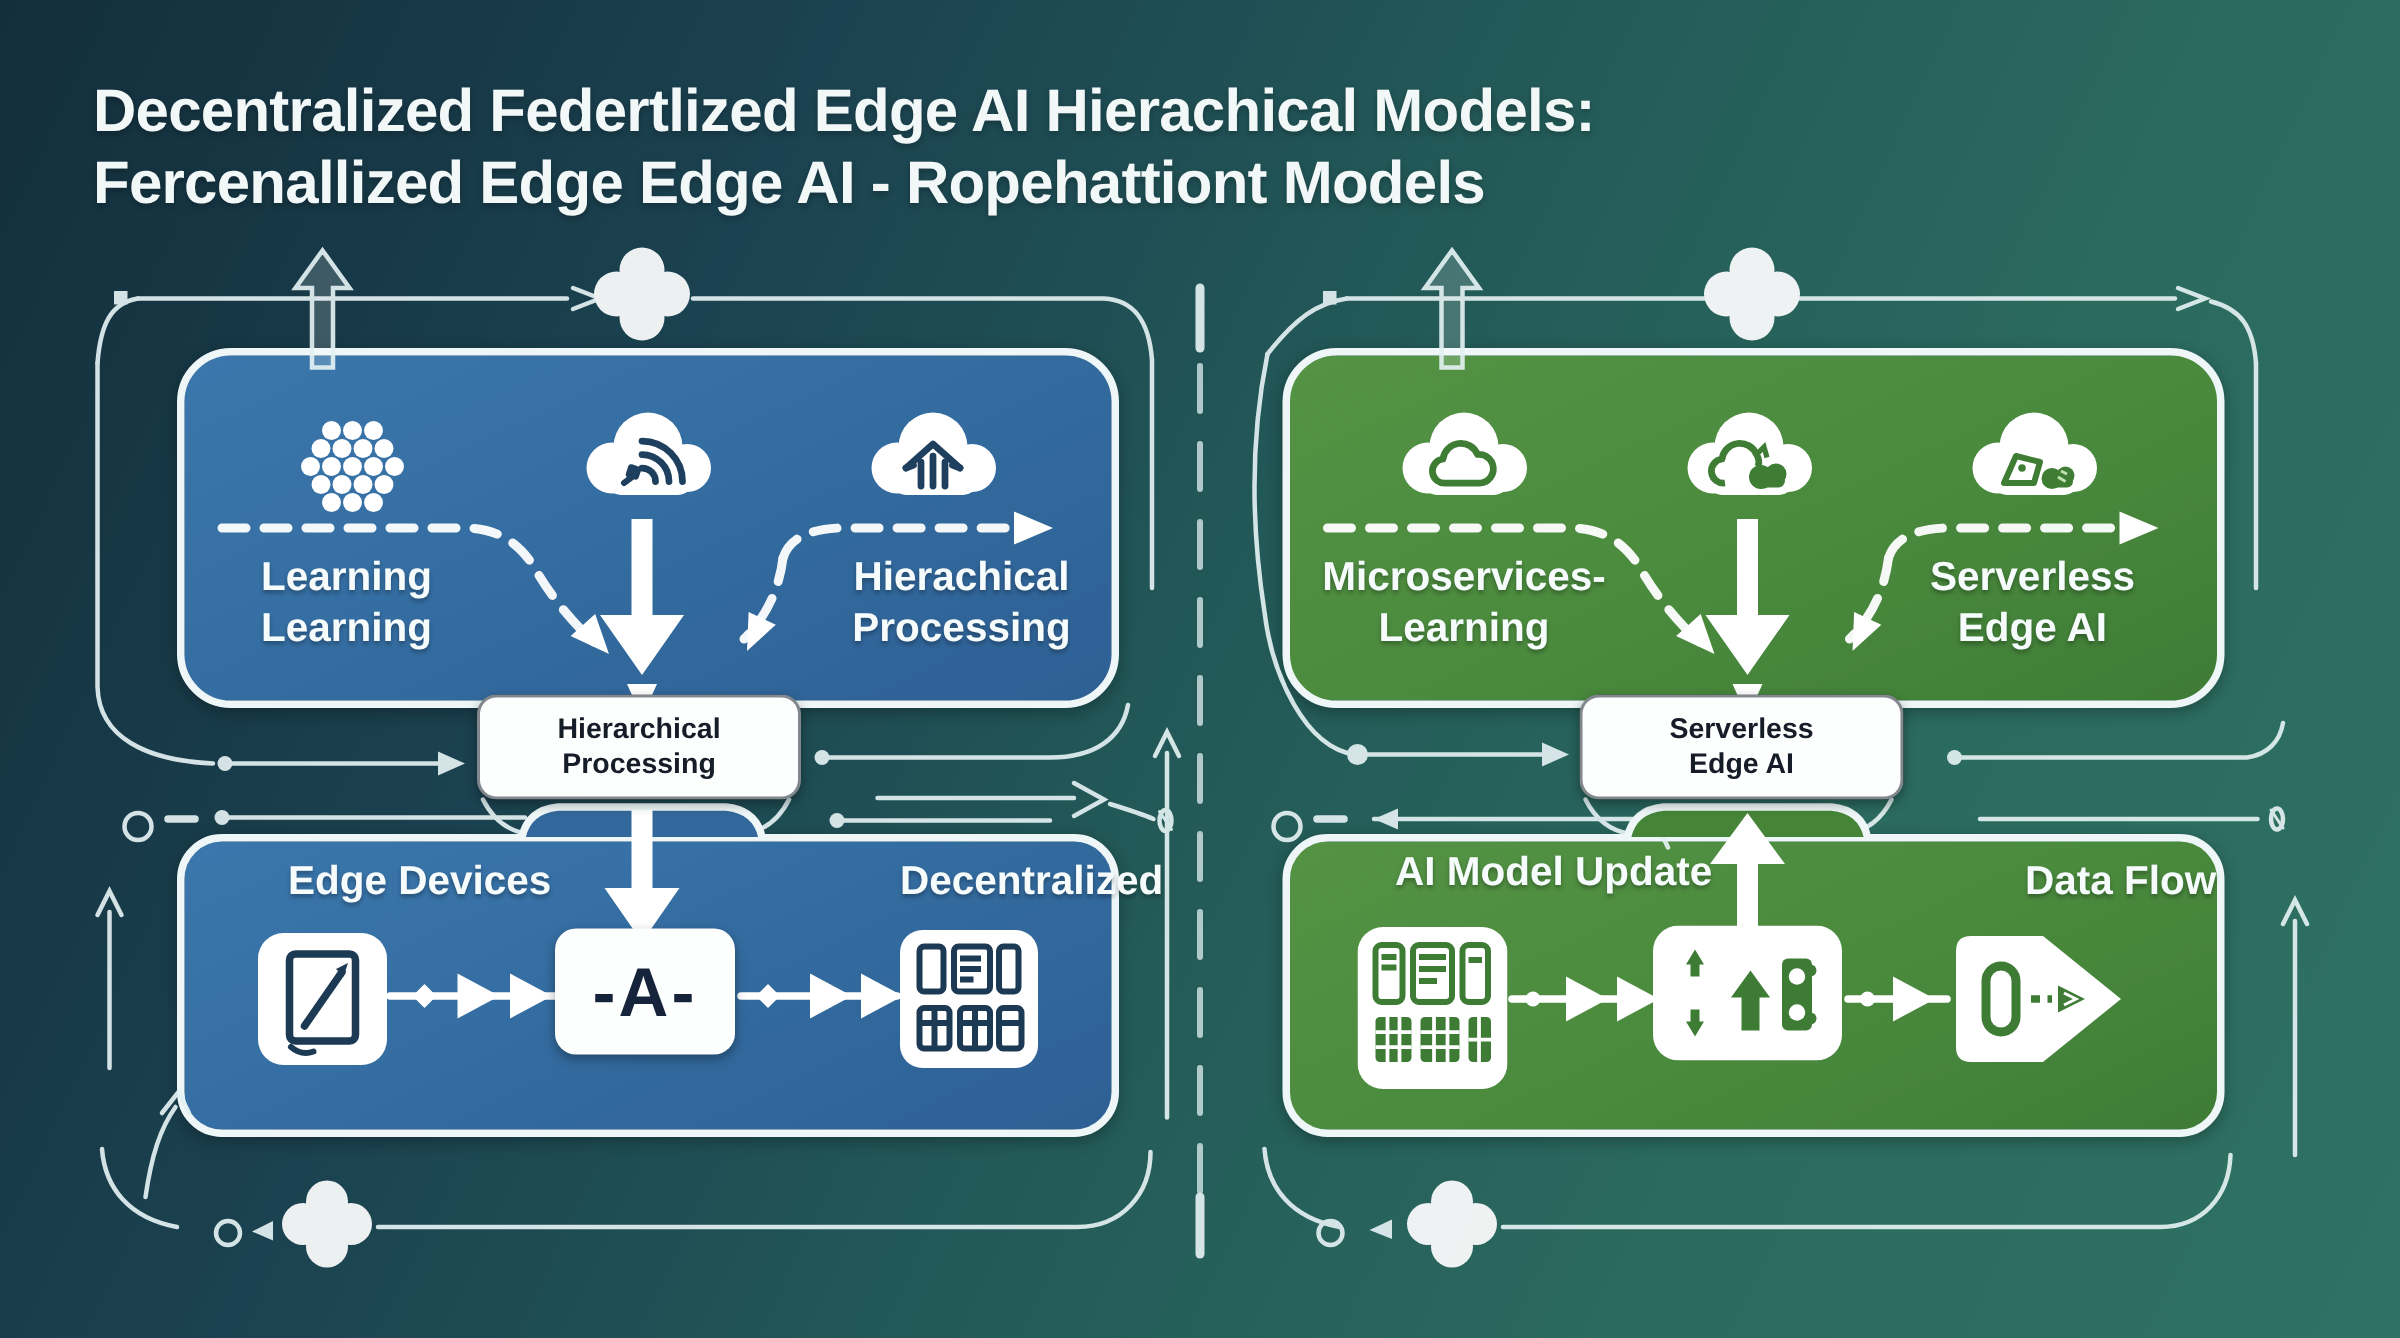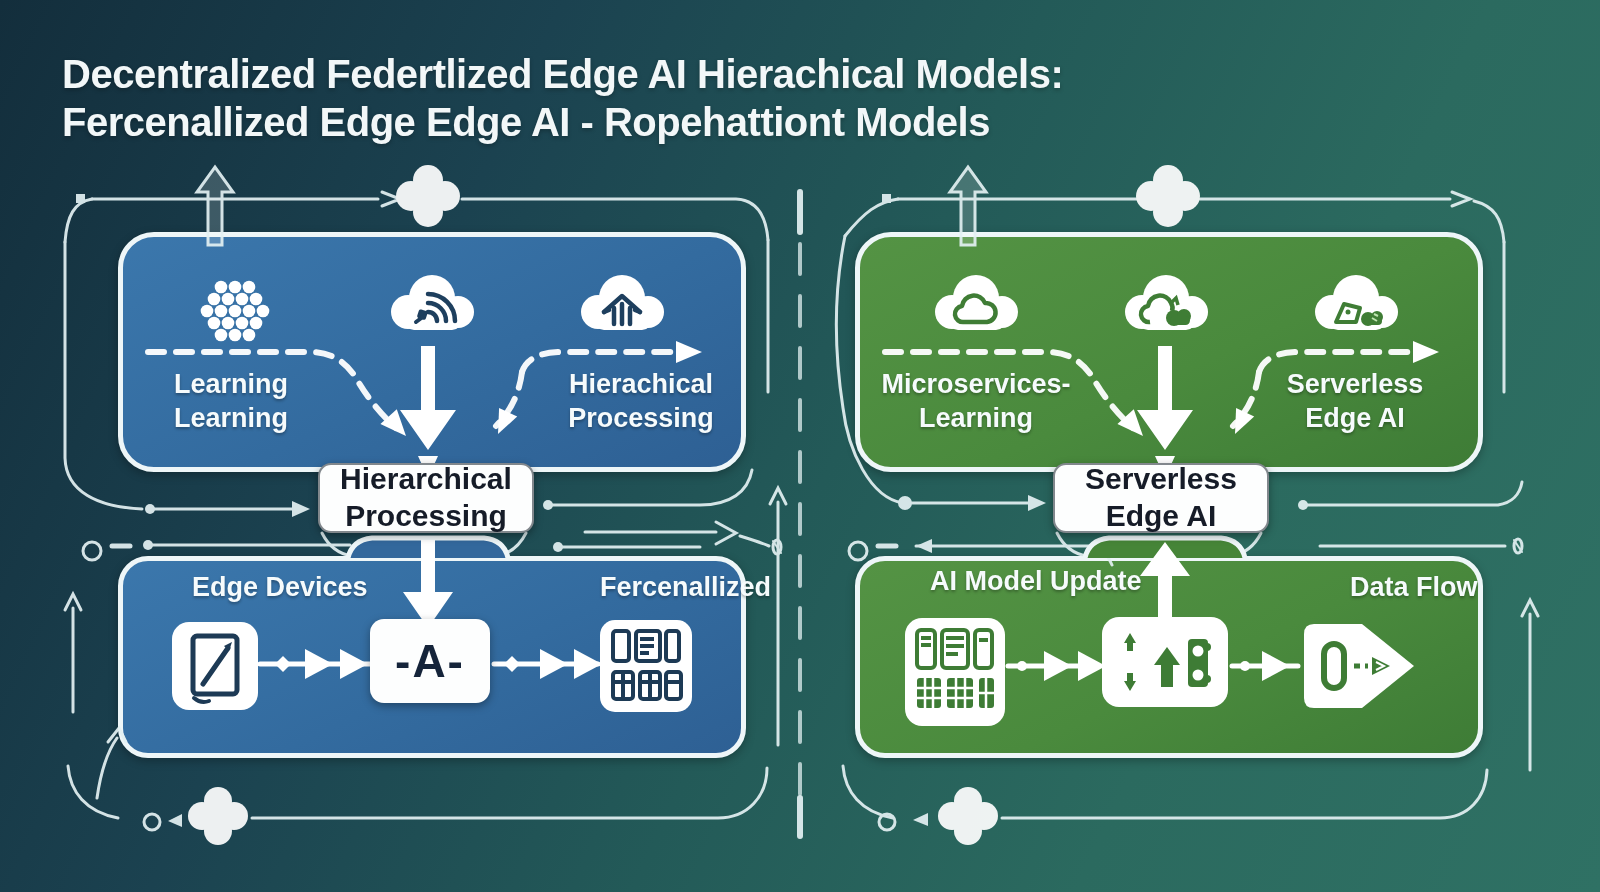--- a/index.html
+++ b/index.html
@@ -20,21 +20,21 @@
   .panel.blue{background:linear-gradient(155deg,#3b77ac 0%,#336b9f 55%,#2e6094 100%);}
   .panel.green{background:linear-gradient(155deg,#549344 0%,#4a8a3d 55%,#3e7c36 100%);}
   .lt{left:118px;top:232px;width:618px;height:230px;border-radius:36px;}
   .lb{left:118px;top:556px;width:618px;height:192px;border-radius:30px;}
   .rt{left:855px;top:232px;width:618px;height:230px;border-radius:36px;}
   .rb{left:855px;top:556px;width:618px;height:192px;border-radius:30px;}
   
   .plabel{color:#f6fbfc;font-weight:bold;font-size:27px;line-height:1.25;text-align:center;text-shadow:0 2px 3px rgba(0,0,0,.3);}
   .blabel{color:#f6fbfc;font-weight:bold;font-size:27px;text-shadow:0 2px 3px rgba(0,0,0,.3);white-space:nowrap;margin-left:40px;}
   
-  .wbox{background:#fdfefe;border:2px solid rgba(28,36,46,.55);border-radius:13px;color:#161c28;font-weight:bold;font-size:30px;line-height:1.22;text-align:center;display:flex;flex-direction:column;justify-content:center;box-shadow:0 3px 8px rgba(0,0,0,.35);}
+  .wbox{background:#fdfefe;border:2px solid rgba(28,36,46,.55);border-radius:13px;color:#161c28;font-weight:bold;font-size:19px;line-height:1.22;text-align:center;display:flex;flex-direction:column;justify-content:center;box-shadow:0 3px 8px rgba(0,0,0,.35);}
   .lwbox{left:318px;top:463px;width:212px;height:66px;}
   .rwbox{left:1053px;top:463px;width:212px;height:66px;}
   .gateway{left:370px;top:619px;width:120px;height:84px;background:#fdfefe;border-radius:14px;display:flex;align-items:center;justify-content:center;color:#15243a;font-size:46px;font-weight:bold;letter-spacing:2px;box-shadow:0 3px 8px rgba(0,0,0,.35);}
   svg{display:block;}
 </style>
 </head>
 <body>
 
 <div id="canvas">
 
@@ -376,21 +376,21 @@
   <div class="abs wbox lwbox">
     <div>Hierarchical</div>
       <div>Processing</div>
   </div>
   <div class="abs wbox rwbox">
     <div>Serverless</div>
       <div>Edge AI</div>
   </div>
 
   <div class="abs blabel" style="left:152px;top:572px;">Edge Devices</div>
-  <div class="abs blabel" style="left:560px;top:572px;width:158px;text-align:right;">Fercenallized</div>
+  <div class="abs blabel" style="left:560px;top:572px;width:158px;text-align:right;">Decentralized</div>
   <div class="abs blabel" style="left:890px;top:566px;">AI Model Update</div>
   <div class="abs blabel" style="left:1310px;top:572px;width:125px;text-align:left;">Data Flow</div>
 
   <div class="abs" style="left:172px;top:622px;">
     <svg width="86" height="88" viewBox="0 0 86 88">
       <rect x="0" y="0" width="86" height="88" rx="17" fill="#ffffff"></rect>
       <rect x="21" y="14" width="44" height="58" rx="4" stroke="#1d3a55" stroke-width="5" fill="none"></rect>
       <path d="M31,62 L56,26" stroke="#1d3a55" stroke-width="5" stroke-linecap="round"></path>
       <path d="M52,24 l8,-4 l-3,9" fill="#1d3a55"></path>
       <path d="M22,76 q7,6 15,3" stroke="#1d3a55" stroke-width="4" fill="none" stroke-linecap="round"></path>

